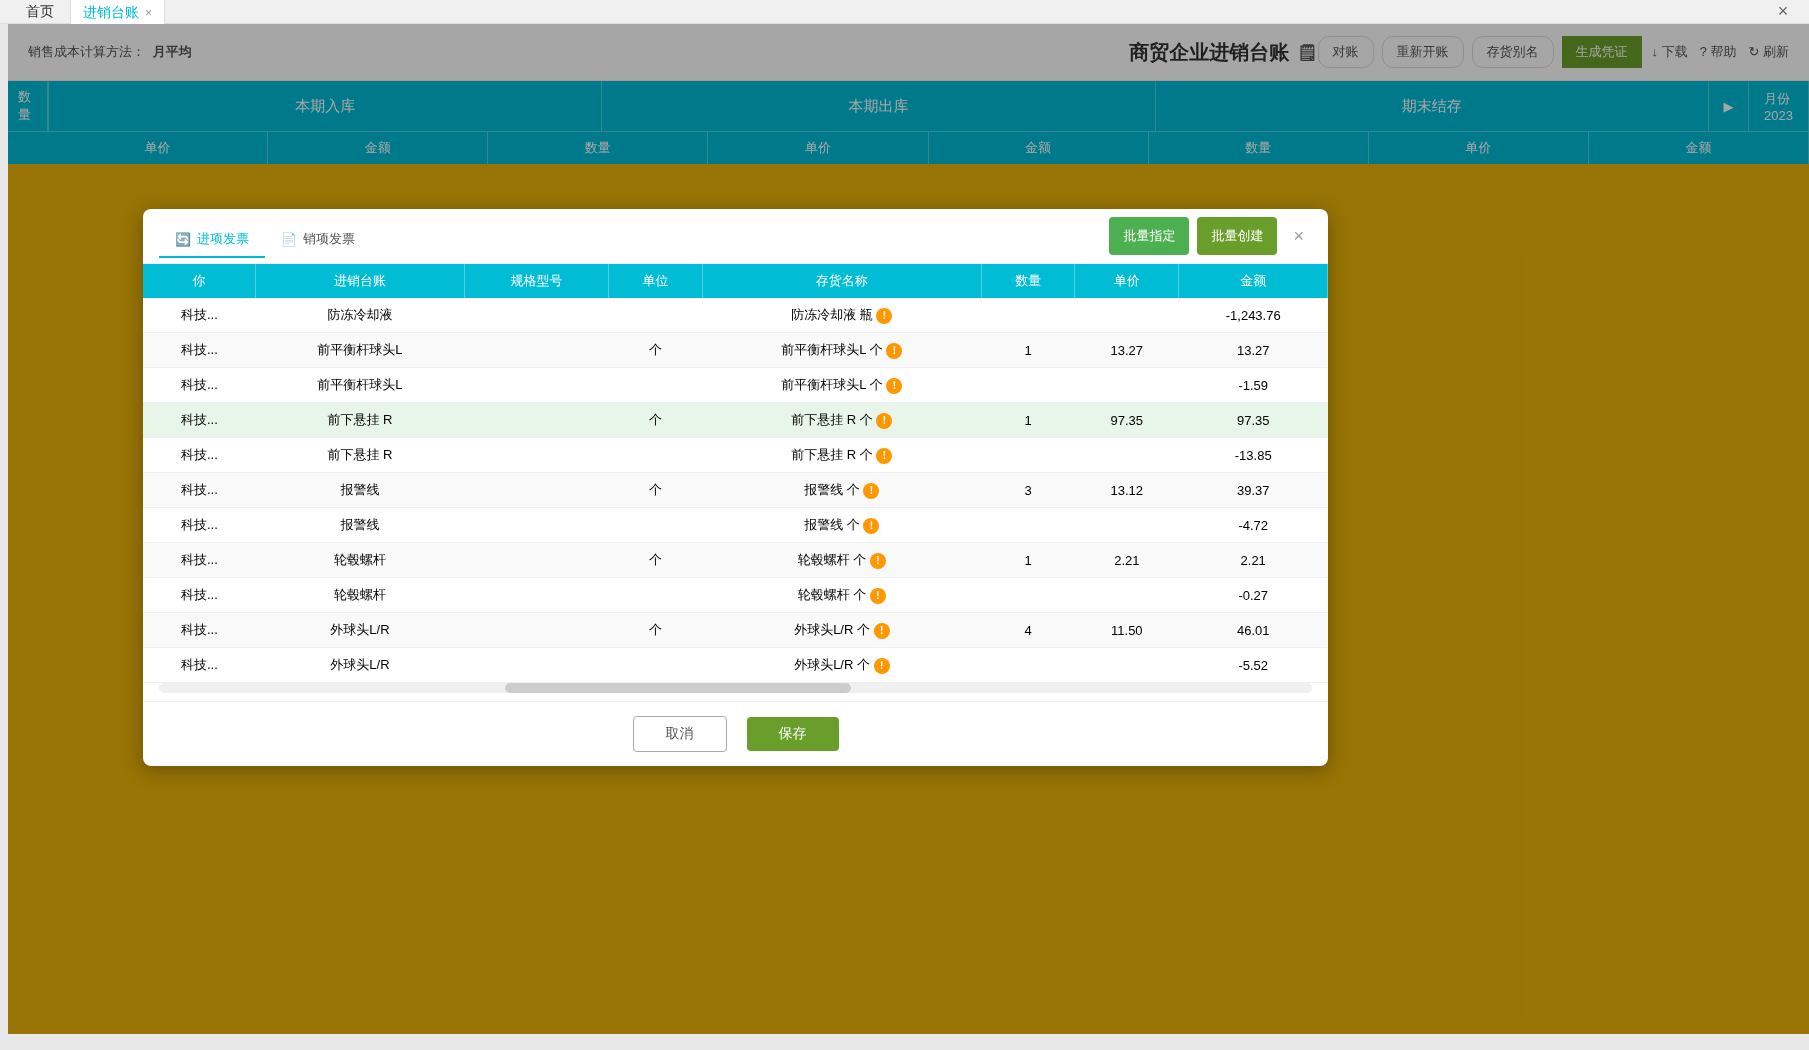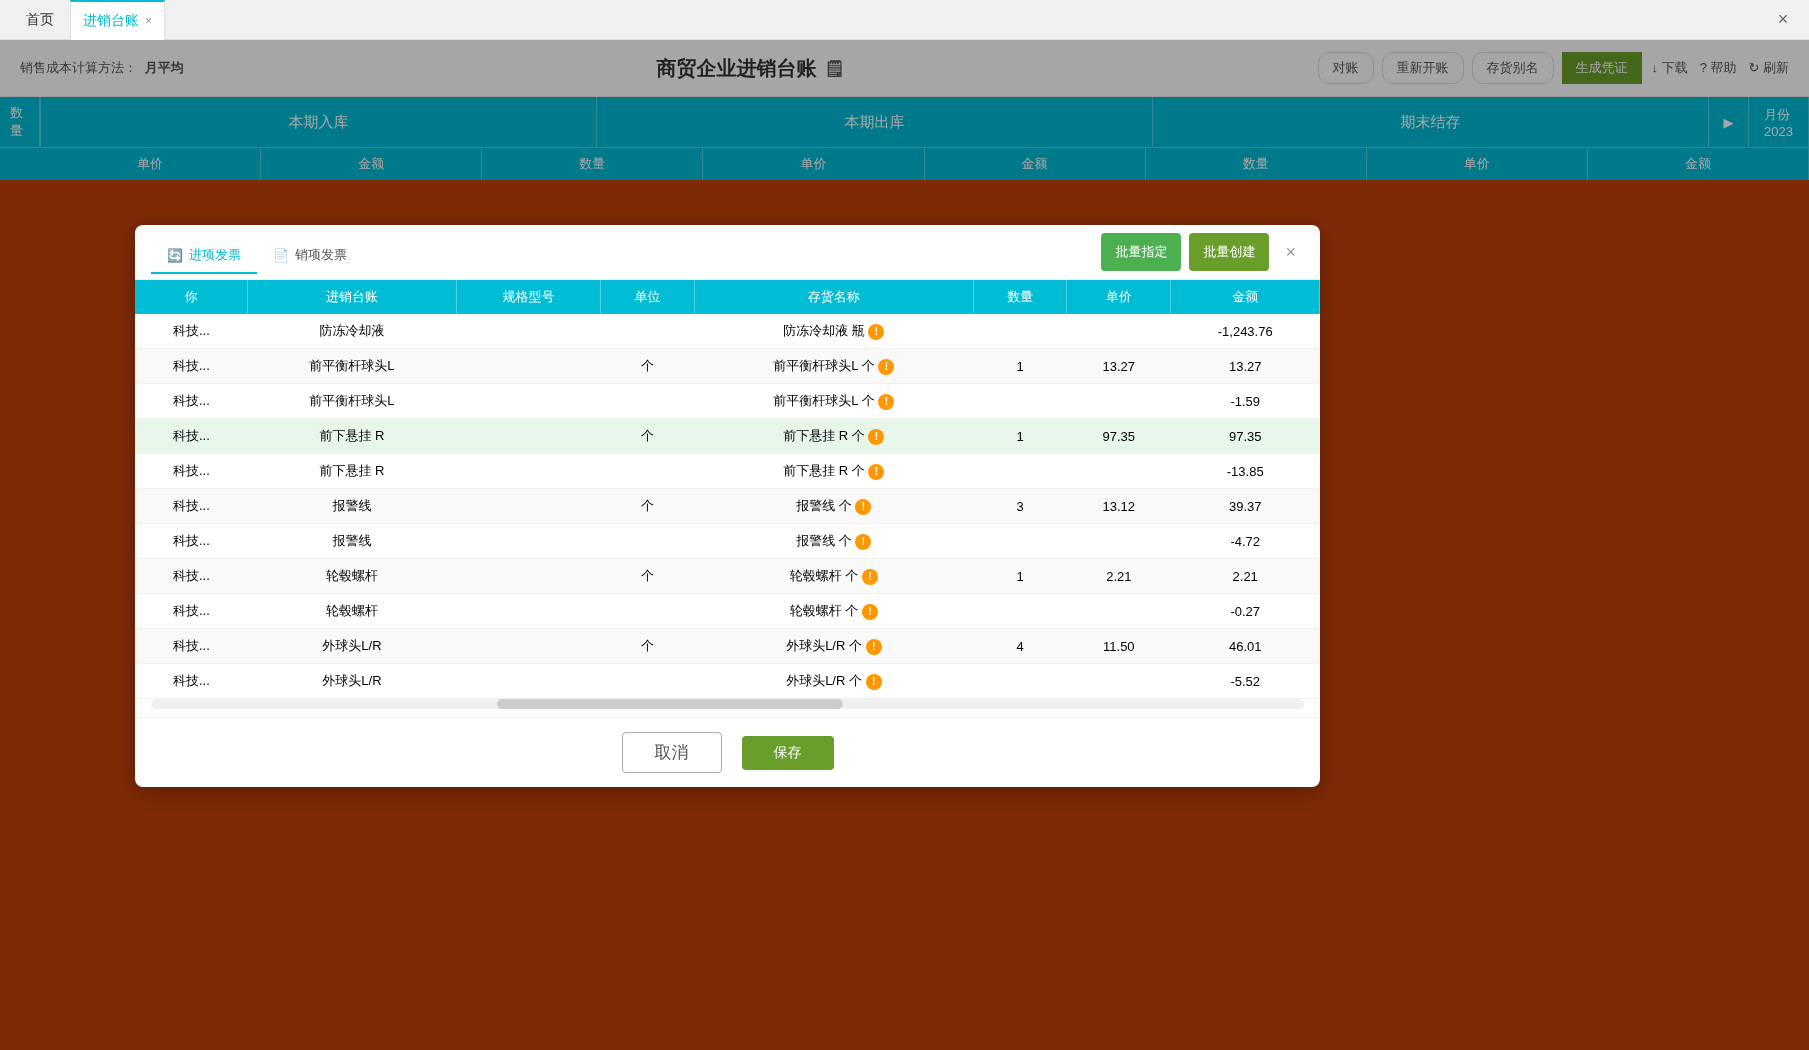--- a/index.html
+++ b/index.html
@@ -1,31 +1,31 @@
 <!DOCTYPE html>
 <html><head>
   <meta charset="utf-8">
   <style>
     * { box-sizing: border-box; margin: 0; padding: 0; }
     body { font-family: 'Microsoft YaHei', 'PingFang SC', sans-serif; font-size: 13px; background: #e8e8e8; width: 1809px; height: 1050px; overflow: hidden; position: relative; }
 
     
-    .tab-bar { display: flex; align-items: center; background: #f0f0f0; border-bottom: 1px solid #ddd; height: 40px; padding: 0 10px; }
+    .tab-bar { display: flex; align-items: center; background: #f0f0f0; border-bottom: 1px solid #ddd; height: 24px; padding: 0 10px; }
     .tab-home { padding: 0 16px; height: 40px; display: flex; align-items: center; cursor: pointer; color: #333; font-size: 14px; }
     .tab-active { background: white; border-top: 2px solid #00bcd4; border-left: 1px solid #ddd; border-right: 1px solid #ddd; padding: 0 12px; height: 40px; display: flex; align-items: center; color: #00bcd4; font-size: 14px; gap: 6px; }
     .tab-close { cursor: pointer; color: #999; font-size: 12px; }
     .top-close-btn { margin-left: auto; width: 32px; height: 32px; display: flex; align-items: center; justify-content: center; cursor: pointer; font-size: 18px; color: #666; }
 
     
-    .main-area { background: #c2410c; height: calc(1050px - 40px); position: relative; }
+    .main-area { background: #eab308; height: calc(1050px - 40px); position: relative; margin-left: 8px; }
 
     
     .header-toolbar { display: flex; align-items: center; padding: 12px 20px; background: #fff; border-bottom: 1px solid #eee; }
     .cost-method { font-size: 13px; color: #555; }
-    .page-title { flex: 1; text-align: center; font-size: 20px; font-weight: bold; color: #333; display: flex; align-items: center; justify-content: center; gap: 8px; }
+    .page-title { flex: 1; text-align: center; font-size: 20px; font-weight: bold; color: #333; display: flex; align-items: center; justify-content: flex-end; gap: 8px; }
     .toolbar-buttons { display: flex; gap: 8px; }
     .btn-outline { padding: 6px 14px; border: 1px solid #ddd; background: white; border-radius: 11px; cursor: pointer; font-size: 13px; color: #555; }
     .btn-green-dark { padding: 6px 14px; background: #6a9e2b; color: white; border: none; border-radius: 0; cursor: pointer; font-size: 13px; }
     .toolbar-icons { display: flex; gap: 12px; align-items: center; margin-left: 10px; color: #555; font-size: 13px; cursor: pointer; }
     .toolbar-icon-item { display: flex; align-items: center; gap: 4px; cursor: pointer; }
 
     
     .overlay { position: absolute; top: 0; left: 0; width: 100%; height: 100%; background: rgba(0,0,0,0.35); z-index: 100; }
 
     
@@ -46,21 +46,21 @@
     .modal-table th { background: #00bcd4; color: white; padding: 8px 10px; text-align: center; font-weight: normal; font-size: 13px; white-space: nowrap; border-right: 1px solid rgba(255,255,255,0.3); }
     .modal-table td { padding: 8px 10px; border-bottom: 1px solid #f0f0f0; font-size: 13px; text-align: center; white-space: nowrap; }
     .modal-table tr:nth-child(even) { background: #f9f9f9; }
     .modal-table tr.highlight { background: #e8f5e9; }
     .warning-icon { display: inline-block; width: 16px; height: 16px; background: #ff9800; border-radius: 50%; color: white; font-size: 10px; font-weight: bold; text-align: center; line-height: 16px; }
     .td-left { text-align: left; }
     .td-right { text-align: right; }
 
     
     .modal-footer { display: flex; align-items: center; justify-content: center; padding: 14px 20px; gap: 20px; border-top: 1px solid #f0f0f0; }
-    .btn-cancel { padding: 8px 32px; background: white; border: 1px solid #aaa; border-radius: 4px; cursor: pointer; font-size: 17px; color: #555; }
+    .btn-cancel { padding: 8px 32px; background: white; border: 1px solid #aaa; border-radius: 4px; cursor: pointer; font-size: 14px; color: #555; }
     .btn-save { padding: 8px 32px; background: #6a9e2b; color: white; border: none; border-radius: 4px; cursor: pointer; font-size: 14px; font-weight: 500; }
 
     
     .scroll-bar-wrap { background: #f0f0f0; height: 10px; border-radius: 5px; margin: 0 16px 8px; }
     .scroll-bar-thumb { height: 10px; width: 30%; background: #ccc; border-radius: 5px; margin-left: 30%; }
 
     
     .bg-table-area { padding: 0; }
     .bg-header-row1 { display: flex; background: #00bcd4; color: white; }
     .bg-header-row2 { display: flex; background: #00bcd4; color: white; border-top: 1px solid rgba(255,255,255,0.3); }

